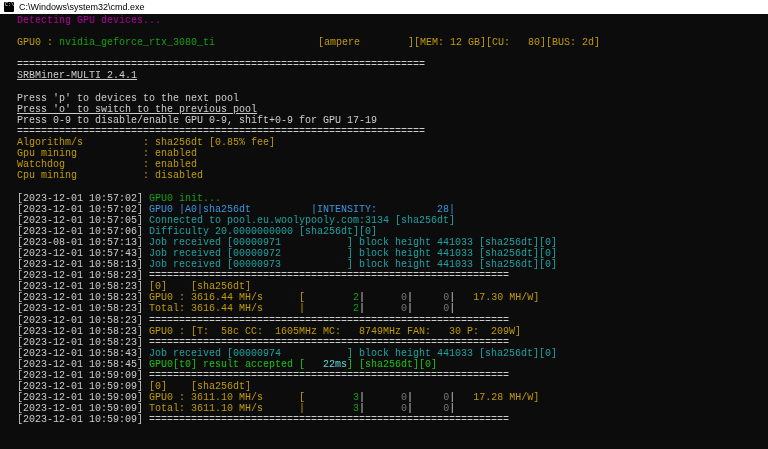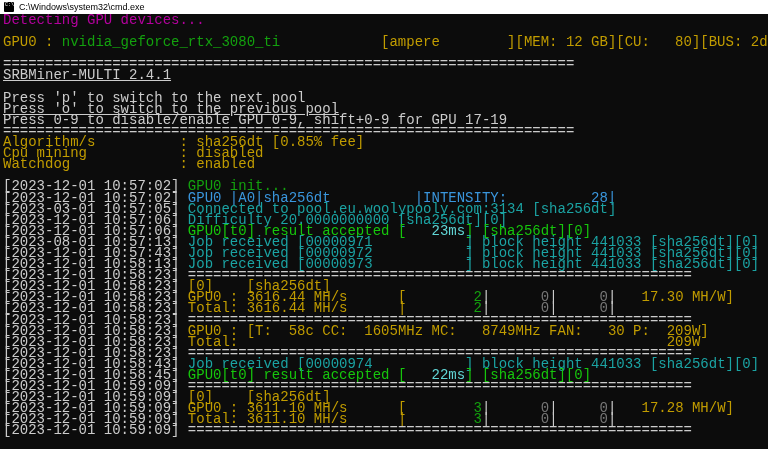--- a/index.html
+++ b/index.html
@@ -29,69 +29,68 @@
     position: absolute; top: 0px; left: 1px;
     color: #ffffff;
     font-family: "Liberation Mono", monospace;
     font-size: 5px; line-height: 6px;
   }
   .title-text { white-space: nowrap; }
   .terminal {
     flex: 1 1 auto;
     background: #0C0C0C;
     overflow: hidden;
-    padding: 1px 0 0 3px;
+    padding: 1px 0 0 17px;
     font-family: "Liberation Mono", "DejaVu Sans Mono", monospace;
-    font-size: 14px;
+    font-size: 10px;
   }
   .line {
     white-space: pre;
     height: 11.1px;
     line-height: 11.1px;
   }
 </style>
 </head>
 <body>
 
 <div class="cmd-window">
   <div class="title-bar" style="background: rgb(255, 255, 255);">
     <span class="cmd-icon"></span>
     <span class="title-text">C:\Windows\system32\cmd.exe</span>
   </div>
   <div class="terminal" style="background: rgb(12, 12, 12);">
       <div class="line"><span style="color: rgb(180, 0, 158);">Detecting GPU devices...</span></div>
       <div class="line">&nbsp;</div>
-      <div class="line"><span style="color: rgb(193, 156, 0);">GPU0 : </span><span style="color: rgb(19, 161, 14);">nvidia_geforce_rtx_3080_ti</span><span style="color: rgb(193, 156, 0);">            [ampere        ][MEM: 12 GB][CU:   80][BUS: 2d]</span></div>
+      <div class="line"><span style="color: rgb(193, 156, 0);">GPU0 : </span><span style="color: rgb(19, 161, 14);">nvidia_geforce_rtx_3080_ti</span><span style="color: rgb(193, 156, 0); margin-left: 31px;">            [ampere        ][MEM: 12 GB][CU:   80][BUS: 2d]</span></div>
       <div class="line">&nbsp;</div>
       <div class="line"><span style="color: rgb(204, 204, 204);">====================================================================</span></div>
       <div class="line"><span style="color: rgb(204, 204, 204); text-decoration: underline;">SRBMiner-MULTI 2.4.1</span></div>
       <div class="line">&nbsp;</div>
-      <div class="line"><span style="color: rgb(204, 204, 204);">Press 'p' to switch to the next pool</span></div>
+      <div class="line"><span style="color: rgb(204, 204, 204);">Press 'p' to devices to the next pool</span></div>
       <div class="line"><span style="color: rgb(204, 204, 204); text-decoration: underline;">Press 'o' to switch to the previous pool</span></div>
       <div class="line"><span style="color: rgb(204, 204, 204);">Press 0-9 to disable/enable GPU 0-9, shift+0-9 for GPU 17-19</span></div>
       <div class="line"><span style="color: rgb(204, 204, 204);">====================================================================</span></div>
       <div class="line"><span style="color: rgb(193, 156, 0);">Algorithm/s          : sha256dt [0.85% fee]</span></div>
+      <div class="line"><span style="color: rgb(193, 156, 0);">Gpu mining           : enabled</span></div>
+      <div class="line"><span style="color: rgb(193, 156, 0);">Watchdog             : enabled</span></div>
       <div class="line"><span style="color: rgb(193, 156, 0);">Cpu mining           : disabled</span></div>
-      <div class="line"><span style="color: rgb(193, 156, 0);">Watchdog             : enabled</span></div>
       <div class="line">&nbsp;</div>
       <div class="line"><span style="color: rgb(204, 204, 204);">[2023-12-01 10:57:02] </span><span style="color: rgb(19, 161, 14);">GPU0 init...</span></div>
       <div class="line"><span style="color: rgb(204, 204, 204);">[2023-12-01 10:57:02] </span><span style="color: rgb(58, 150, 221);">GPU0 |A0|sha256dt          |INTENSITY:          28|</span></div>
-      <div class="line"><span style="color: rgb(204, 204, 204);">[2023-03-01 10:57:05] </span><span style="color: rgb(27, 163, 163);">Connected to pool.eu.woolypooly.com:3134 [sha256dt]</span></div>
+      <div class="line"><span style="color: rgb(204, 204, 204);">[2023-12-01 10:57:05] </span><span style="color: rgb(27, 163, 163);">Connected to pool.eu.woolypooly.com:3134 [sha256dt]</span></div>
       <div class="line"><span style="color: rgb(204, 204, 204);">[2023-12-01 10:57:06] </span><span style="color: rgb(27, 163, 163);">Difficulty 20.0000000000 [sha256dt][0]</span></div>
-      <div class="line"><span style="color: rgb(204, 204, 204);">[2023-12-01 10:57:06] </span><span style="color: rgb(22, 198, 12);">GPU0[t0] result accepted [</span><span style="color: rgb(97, 214, 214);">   23ms</span><span style="color: rgb(22, 198, 12);">] [sha256dt][0]</span></div>
       <div class="line"><span style="color: rgb(204, 204, 204);">[2023-08-01 10:57:13] </span><span style="color: rgb(27, 163, 163);">Job received [00000971           ] block height 441033 [sha256dt][0]</span></div>
       <div class="line"><span style="color: rgb(204, 204, 204);">[2023-12-01 10:57:43] </span><span style="color: rgb(27, 163, 163);">Job received [00000972           ] block height 441033 [sha256dt][0]</span></div>
       <div class="line"><span style="color: rgb(204, 204, 204);">[2023-12-01 10:58:13] </span><span style="color: rgb(27, 163, 163);">Job received [00000973           ] block height 441033 [sha256dt][0]</span></div>
       <div class="line"><span style="color: rgb(204, 204, 204);">[2023-12-01 10:58:23] </span><span style="color: rgb(204, 204, 204);">============================================================</span></div>
       <div class="line"><span style="color: rgb(204, 204, 204);">[2023-12-01 10:58:23] </span><span style="color: rgb(193, 156, 0);">[0]    [sha256dt]</span></div>
       <div class="line"><span style="color: rgb(204, 204, 204);">[2023-12-01 10:58:23] </span><span style="color: rgb(193, 156, 0);">GPU0 : 3616.44 MH/s      [</span><span style="color: rgb(19, 161, 14);">        2</span><span style="color: rgb(204, 204, 204);">|</span><span style="color: rgb(118, 118, 118);">      0</span><span style="color: rgb(204, 204, 204);">|</span><span style="color: rgb(118, 118, 118);">     0</span><span style="color: rgb(204, 204, 204);">|</span><span style="color: rgb(193, 156, 0);">   17.30 MH/W]</span></div>
       <div class="line"><span style="color: rgb(204, 204, 204);">[2023-12-01 10:58:23] </span><span style="color: rgb(193, 156, 0);">Total: 3616.44 MH/s      |</span><span style="color: rgb(19, 161, 14);">        2</span><span style="color: rgb(204, 204, 204);">|</span><span style="color: rgb(118, 118, 118);">      0</span><span style="color: rgb(204, 204, 204);">|</span><span style="color: rgb(118, 118, 118);">     0</span><span style="color: rgb(204, 204, 204);">|</span></div>
       <div class="line"><span style="color: rgb(204, 204, 204);">[2023-12-01 10:58:23] </span><span style="color: rgb(204, 204, 204);">============================================================</span></div>
       <div class="line"><span style="color: rgb(204, 204, 204);">[2023-12-01 10:58:23] </span><span style="color: rgb(193, 156, 0);">GPU0 : [T:  58c CC:  1605MHz MC:   8749MHz FAN:   30 P:  209W]</span></div>
-      <div class="line"><span style="color: rgb(204, 204, 204);">[2023-12-01 10:58:23] </span><span style="color: rgb(193, 156, 0);">Total:                                                   209W</span></div>
       <div class="line"><span style="color: rgb(204, 204, 204);">[2023-12-01 10:58:23] </span><span style="color: rgb(204, 204, 204);">============================================================</span></div>
       <div class="line"><span style="color: rgb(204, 204, 204);">[2023-12-01 10:58:43] </span><span style="color: rgb(27, 163, 163);">Job received [00000974           ] block height 441033 [sha256dt][0]</span></div>
       <div class="line"><span style="color: rgb(204, 204, 204);">[2023-12-01 10:58:45] </span><span style="color: rgb(22, 198, 12);">GPU0[t0] result accepted [</span><span style="color: rgb(97, 214, 214);">   22ms</span><span style="color: rgb(22, 198, 12);">] [sha256dt][0]</span></div>
       <div class="line"><span style="color: rgb(204, 204, 204);">[2023-12-01 10:59:09] </span><span style="color: rgb(204, 204, 204);">============================================================</span></div>
       <div class="line"><span style="color: rgb(204, 204, 204);">[2023-12-01 10:59:09] </span><span style="color: rgb(193, 156, 0);">[0]    [sha256dt]</span></div>
       <div class="line"><span style="color: rgb(204, 204, 204);">[2023-12-01 10:59:09] </span><span style="color: rgb(193, 156, 0);">GPU0 : 3611.10 MH/s      [</span><span style="color: rgb(19, 161, 14);">        3</span><span style="color: rgb(204, 204, 204);">|</span><span style="color: rgb(118, 118, 118);">      0</span><span style="color: rgb(204, 204, 204);">|</span><span style="color: rgb(118, 118, 118);">     0</span><span style="color: rgb(204, 204, 204);">|</span><span style="color: rgb(193, 156, 0);">   17.28 MH/W]</span></div>
       <div class="line"><span style="color: rgb(204, 204, 204);">[2023-12-01 10:59:09] </span><span style="color: rgb(193, 156, 0);">Total: 3611.10 MH/s      |</span><span style="color: rgb(19, 161, 14);">        3</span><span style="color: rgb(204, 204, 204);">|</span><span style="color: rgb(118, 118, 118);">      0</span><span style="color: rgb(204, 204, 204);">|</span><span style="color: rgb(118, 118, 118);">     0</span><span style="color: rgb(204, 204, 204);">|</span></div>
       <div class="line"><span style="color: rgb(204, 204, 204);">[2023-12-01 10:59:09] </span><span style="color: rgb(204, 204, 204);">============================================================</span></div>
     </div>
 </div>

